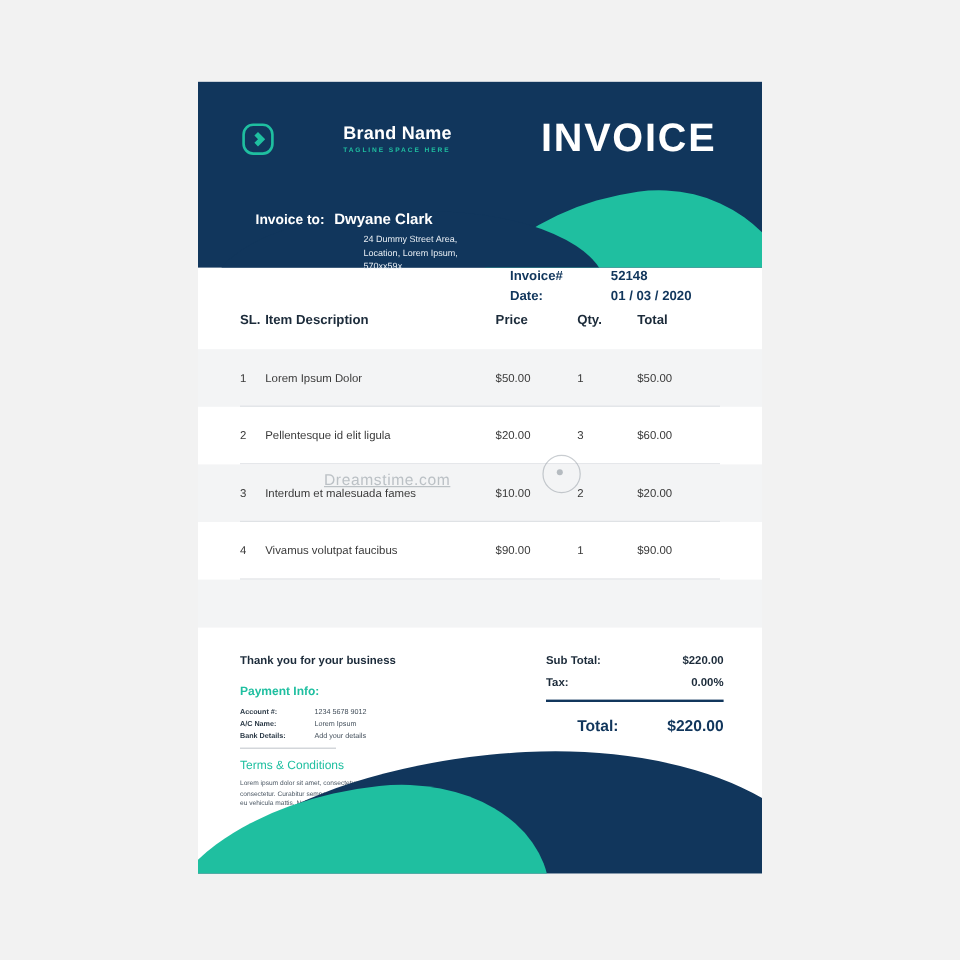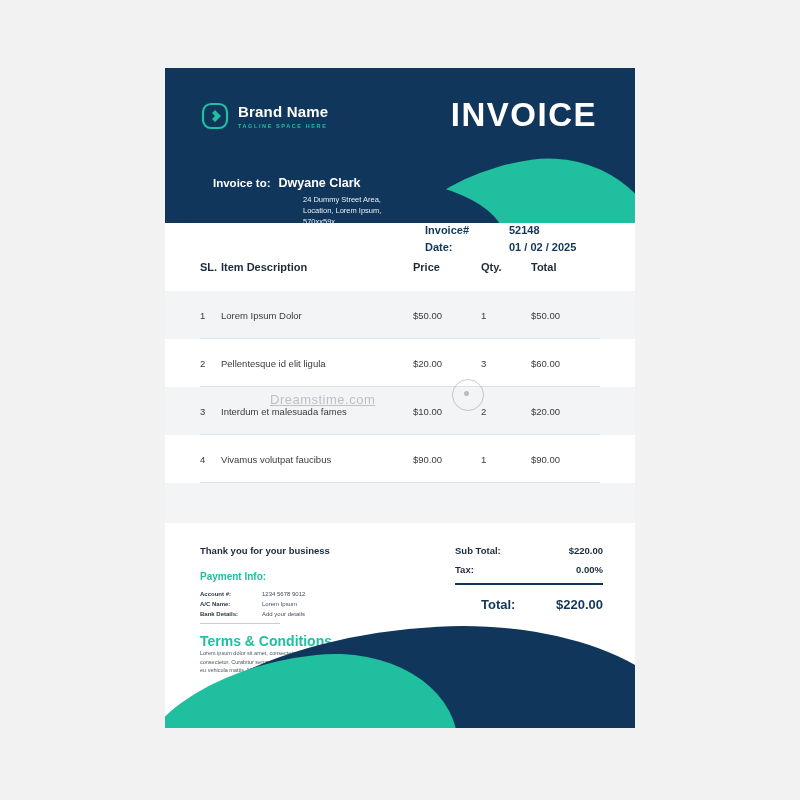--- a/index.html
+++ b/index.html
@@ -56,20 +56,21 @@
     height: 118px;
     background: #11365c;
     border-radius: 50% 45% 45% 50% / 60% 55% 45% 40%;
   }
   .logo-wrap {
     position: absolute;
     left: 35px;
     top: 33px;
     display: flex;
     align-items: center;
+    gap: 48px;
   }
   .logo-mark {
     width: 30px;
     height: 30px;
     margin-right: 8px;
   }
   .brand-text {
     color: #ffffff;
   }
   .brand-name {
@@ -221,22 +222,22 @@
     left: 35px;
     top: 100px;
     width: 80px;
     height: 1px;
     background: #c9cdd1;
   }
   .tc-title {
     position: absolute;
     left: 35px;
     top: 110px;
-    font-size: 14px;
-    font-weight: bold;
+    font-size: 10px;
+    font-weight: normal;
     color: #1fbfa0;
   }
   .tc-body {
     position: absolute;
     left: 35px;
     top: 126px;
     width: 200px;
     font-size: 5.5px;
     line-height: 8.5px;
     color: #4c5864;
@@ -384,21 +385,21 @@
         <div>24 Dummy Street Area,</div>
         <div>Location, Lorem Ipsum,</div>
         <div>570xx59x</div>
       </div>
     </div>
 
     <div class="meta">
       <span>Invoice#</span>
       <span class="val">52148</span>
       <span>Date:</span>
-      <span class="val">01 / 02 / 2025</span>
+      <span class="val">01 / 03 / 2020</span>
     </div>
 
     <div class="table">
       <div class="thead">
         <span class="c-sl">SL.</span>
         <span class="c-desc">Item Description</span>
         <span class="c-price">Price</span>
         <span class="c-qty">Qty.</span>
         <span class="c-total">Total</span>
       </div>

